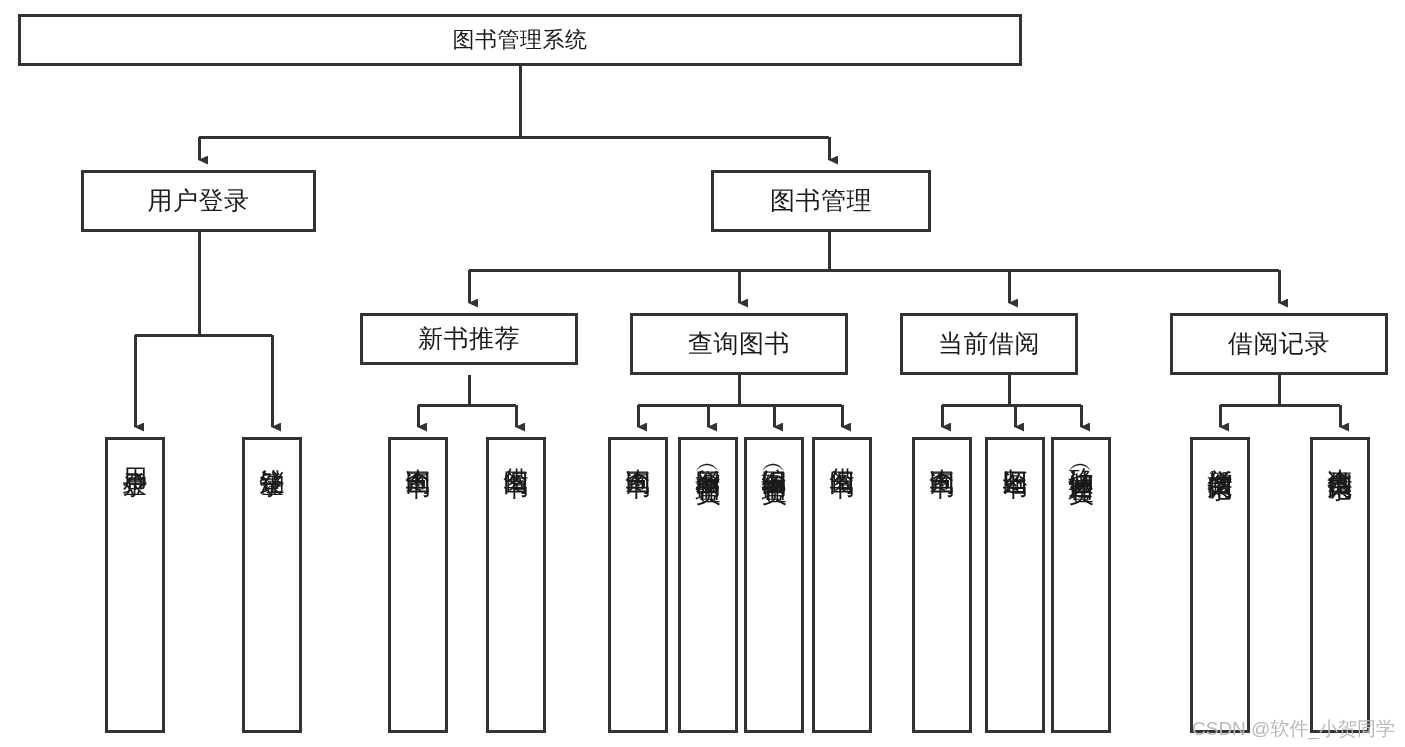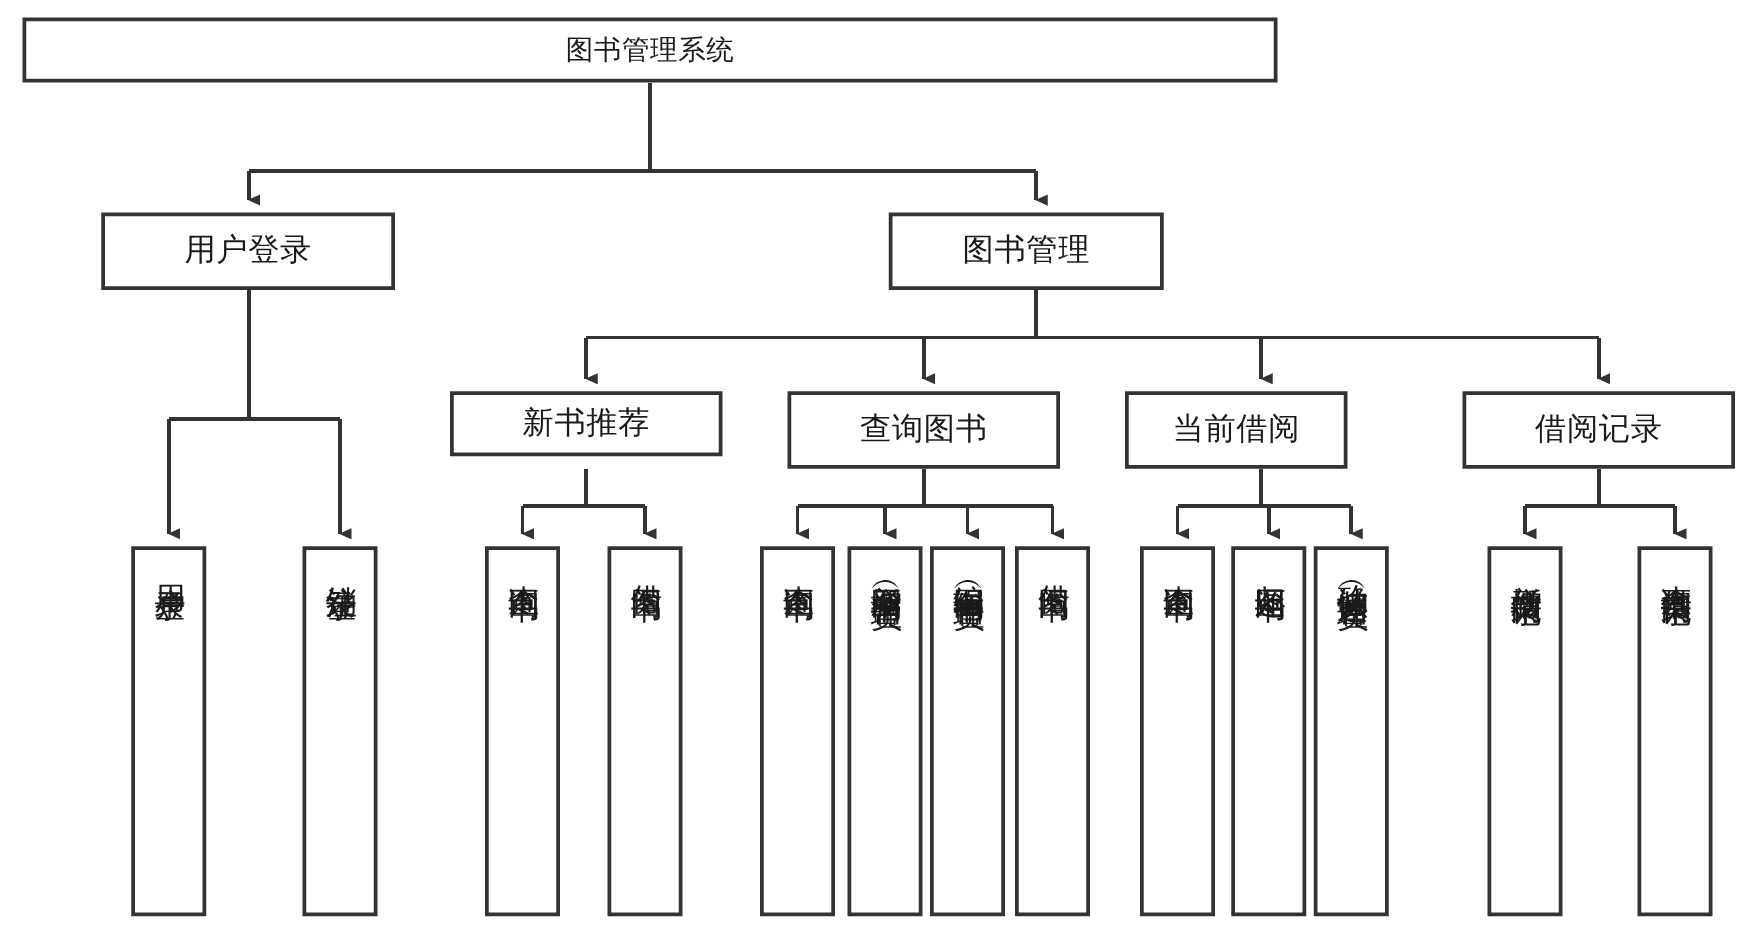--- a/index.html
+++ b/index.html
@@ -172,14 +172,15 @@
         <span class="node-label">确认归还（管理员）</span>
       </div>
       <div class="node vertical" style="left: 1190px; top: 437px; width: 60px; height: 296px;">
         <span class="node-label">新增借阅记录</span>
       </div>
       <div class="node vertical" style="left: 1310px; top: 437px; width: 60px; height: 296px;">
         <span class="node-label">查询借阅记录</span>
       </div>
     </div>
 
+  <div class="watermark" style="left:1192px; top:716px;">CSDN @软件_小贺同学</div>
 
 </div>
 
 </body></html>

